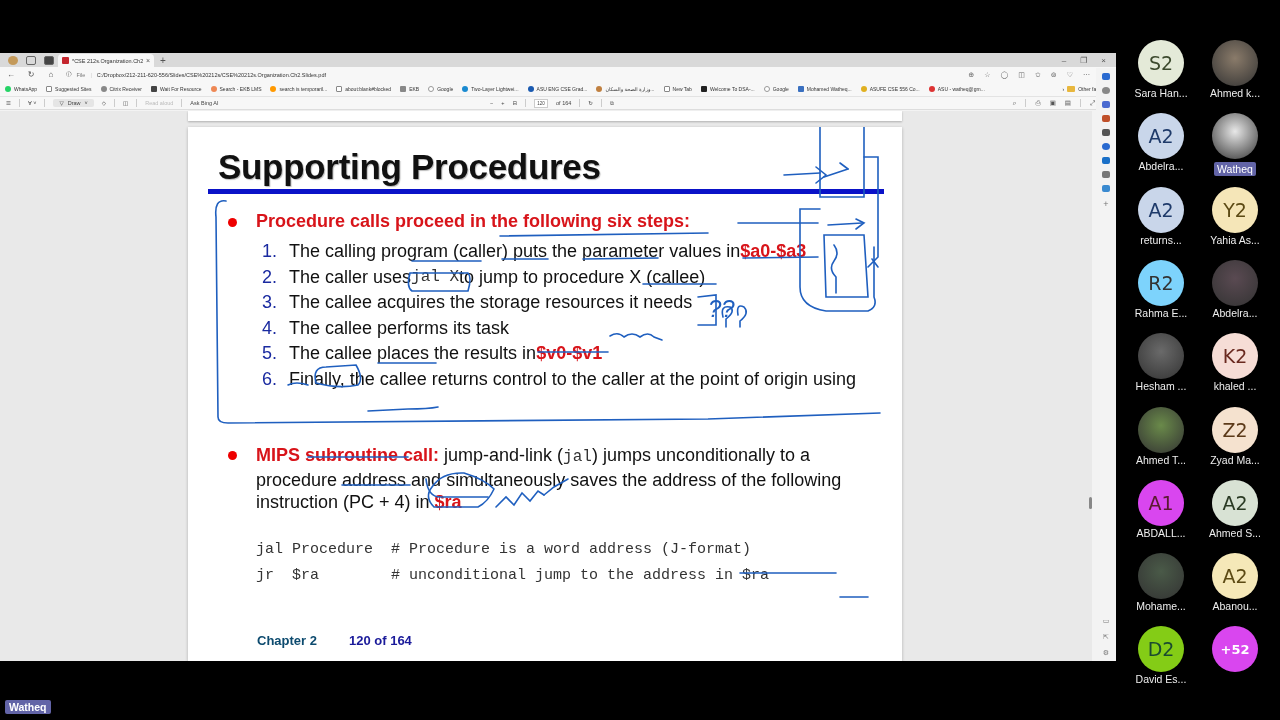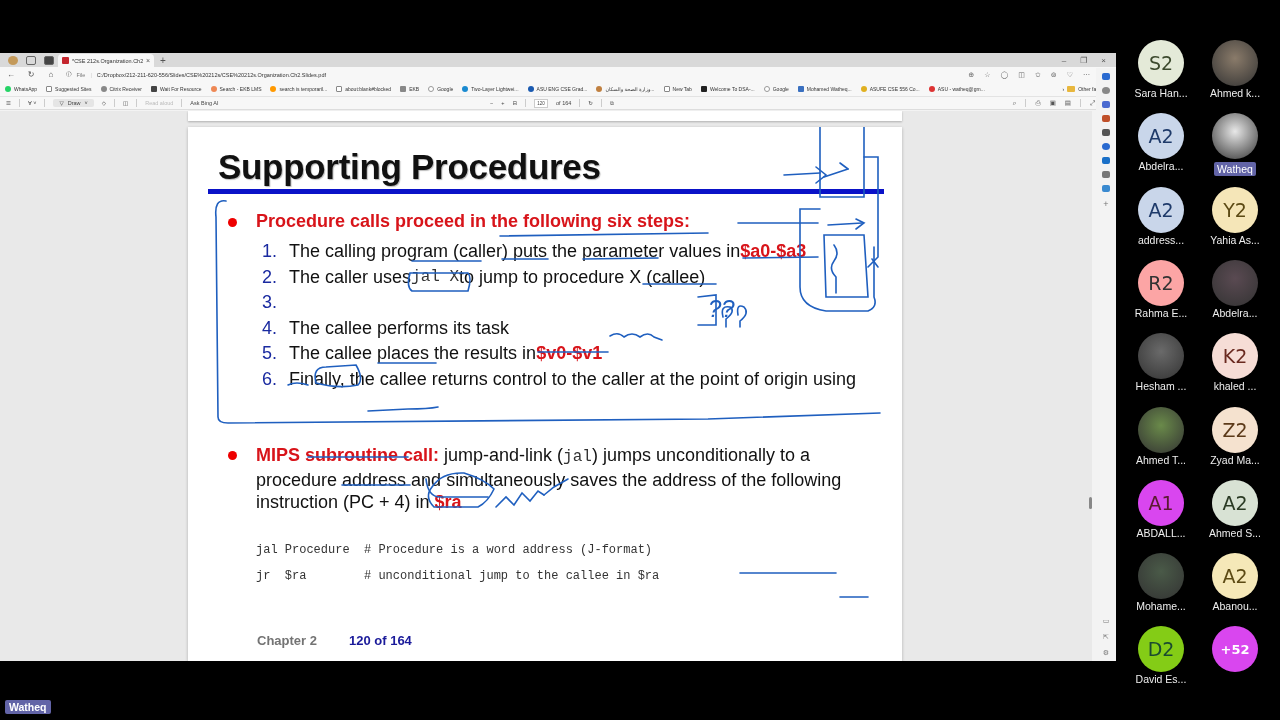--- a/index.html
+++ b/index.html
@@ -54,23 +54,23 @@
   .s-title { position: absolute; left: 30px; top: 20px; font-size: 35px; font-weight: bold; color: #111; letter-spacing: -0.3px; text-shadow: 1px 1px 1px #bbb; }
   .s-rule { position: absolute; left: 20px; top: 62px; width: 676px; height: 5px; background: #0a12c8; }
   .bullet-dot { position: absolute; width: 9px; height: 9px; border-radius: 50%; background: #e00; }
   .red-head { position: absolute; font-size: 18px; font-weight: bold; color: #d8141a; }
   .steps { position: absolute; left: 74px; top: 112px; list-style: none; }
   .steps li { font-size: 18px; color: #111; height: 25.6px; line-height: 25px; white-space: nowrap; display: flex; }
   .steps .num { color: #1a2aa0; width: 27px; }
   .red { color: #d8141a; font-weight: bold; }
   .mono { font-family: "Liberation Mono", monospace; font-size: 16px; color: #333; }
   .para2 { position: absolute; left: 68px; top: 317px; width: 600px; font-size: 18px; color: #111; line-height: 22.5px; }
-  .code { position: absolute; left: 68px; top: 410px; font-family: "Liberation Mono", monospace; font-size: 12px; color: #333; line-height: 26px; white-space: pre; }
+  .code { position: absolute; left: 68px; top: 410px; font-family: "Liberation Mono", monospace; font-size: 15px; color: #333; line-height: 26px; white-space: pre; }
   .footer { position: absolute; left: 20px; top: 506px; width: 676px; display: flex; font-size: 13px; font-weight: bold; color: #1a1a9a; }
-  .footer .chap { color: #737373; margin-left: 49px; }
+  .footer .chap { color: #0c4a6e; margin-left: 49px; }
   .footer .pg { margin-left: 32px; }
 
   .ink { position: absolute; left: 0; top: 0; pointer-events: none; }
 
   
   .participants { position: absolute; left: 1126px; top: 40px; width: 150px; }
   .p-tile { position: absolute; width: 70px; height: 60px; text-align: center; }
   .p-avatar { width: 46px; height: 46px; border-radius: 50%; margin: 0 auto; display: flex; align-items: center; justify-content: center; font-size: 19px; font-family: "DejaVu Sans", sans-serif; }
   .p-name { color: #eee; font-size: 10.5px; margin-top: 1px; white-space: nowrap; }
   .p-badge { display: inline-block; background: #6264a7; color: #fff; font-size: 10.5px; padding: 1px 3px; border-radius: 2px; margin-top: -2px; }
@@ -263,40 +263,41 @@
               <span class="red">$a0-$a3</span>
             </li>
           <li>
               <span class="num">2.</span>
               <span>The caller uses </span>
               <span class="mono">jal X</span>
               <span> to jump to procedure X (callee)</span>
             </li>
           <li>
               <span class="num">3.</span>
+              <span>The callee acquires the storage resources it needs</span>
             </li>
           <li>
               <span class="num">4.</span>
               <span>The callee performs its task</span>
             </li>
           <li>
               <span class="num">5.</span>
               <span>The callee places the results in </span>
               <span class="red">$v0-$v1</span>
             </li>
           <li>
               <span class="num">6.</span>
               <span>Finally, the callee returns control to the caller at the point of origin using</span>
             </li>
         </ul>
 
         <div class="bullet-dot" style="left:40px;top:324px"></div>
         <div class="para2"><span class="red">MIPS subroutine call:</span><span> jump-and-link (</span><span class="mono">jal</span><span>) jumps unconditionally to a procedure address and simultaneously saves the address of the following instruction (PC + 4) in </span><span class="red">$ra</span></div>
 
-        <div class="code"><div>jal Procedure  # Procedure is a word address (J-format)</div><div>jr  $ra        # unconditional jump to the callee in $ra</div></div>
+        <div class="code"><div>jal Procedure  # Procedure is a word address (J-format)</div><div>jr  $ra        # unconditional jump to the address in $ra</div></div>
 
         <div class="footer">
           <span class="chap">Chapter 2</span>
           <span class="pg">120 of 164</span>
         </div>
 
         <svg class="ink" width="714" height="534" fill="none" stroke="#1f5fbf" stroke-width="1.6" stroke-linecap="round">
           <path d="M38 74 Q26 72 28 90 L30 290 Q30 296 40 296 L520 292 L692 286"></path>
           <path d="M312 109 L520 106"></path>
           <path d="M314 132 L360 132"></path>
@@ -372,28 +373,28 @@
         <div class="p-avatar" style="background: radial-gradient(circle at 50% 40%, rgb(138, 123, 106) 0%, rgb(51, 51, 51) 100%); color: rgb(255, 255, 255);"></div>
         <div class="p-name">Ahmed k...</div>
       </div>
       <div class="p-tile" style="left: 0px; top: 73.3px;">
         <div class="p-avatar" style="background: rgb(201, 214, 234); color: rgb(30, 58, 106);">A2</div>
         <div class="p-name">Abdelra...</div>
       </div>
       <div class="p-tile" style="left: 74px; top: 73.3px;"><div class="p-avatar" style="background: radial-gradient(circle at 50% 40%, rgb(232, 232, 232) 0%, rgb(51, 51, 51) 100%); color: rgb(255, 255, 255);"></div><div class="p-badge">Watheq</div></div>
       <div class="p-tile" style="left: 0px; top: 146.6px;">
         <div class="p-avatar" style="background: rgb(201, 214, 234); color: rgb(30, 58, 106);">A2</div>
-        <div class="p-name">address...</div>
+        <div class="p-name">returns...</div>
       </div>
       <div class="p-tile" style="left: 74px; top: 146.6px;">
         <div class="p-avatar" style="background: rgb(245, 230, 184); color: rgb(92, 74, 20);">Y2</div>
         <div class="p-name">Yahia As...</div>
       </div>
       <div class="p-tile" style="left: 0px; top: 219.9px;">
-        <div class="p-avatar" style="background: #fca5a5; color: rgb(51, 51, 51);">R2</div>
+        <div class="p-avatar" style="background: #7dd3fc; color: rgb(51, 51, 51);">R2</div>
         <div class="p-name">Rahma E...</div>
       </div>
       <div class="p-tile" style="left: 74px; top: 219.9px;">
         <div class="p-avatar" style="background: radial-gradient(circle at 50% 40%, rgb(90, 74, 82) 0%, rgb(51, 51, 51) 100%); color: rgb(255, 255, 255);"></div>
         <div class="p-name">Abdelra...</div>
       </div>
       <div class="p-tile" style="left: 0px; top: 293.2px;">
         <div class="p-avatar" style="background: radial-gradient(circle at 50% 40%, rgb(106, 106, 106) 0%, rgb(51, 51, 51) 100%); color: rgb(255, 255, 255);"></div>
         <div class="p-name">Hesham ...</div>
       </div>

